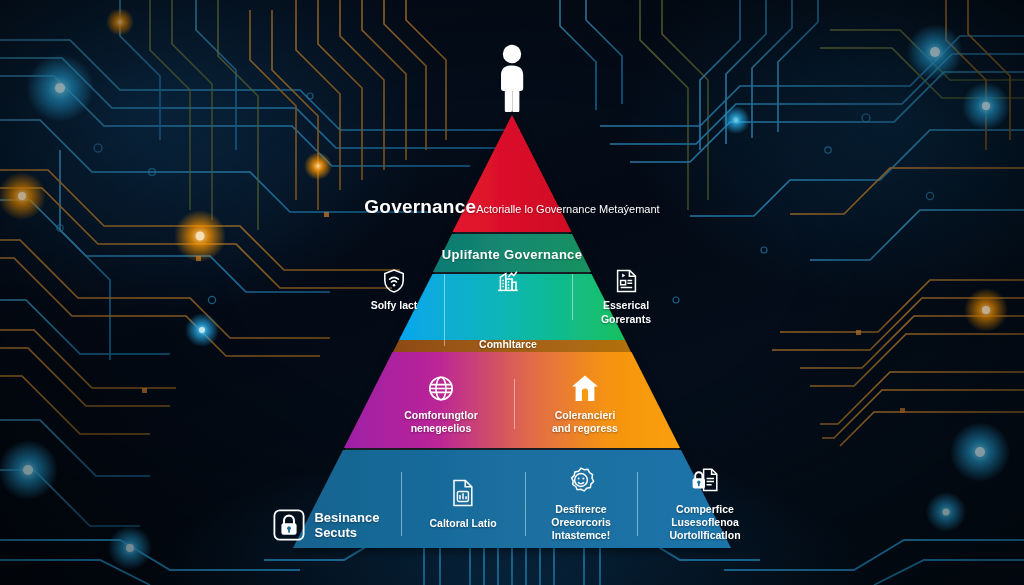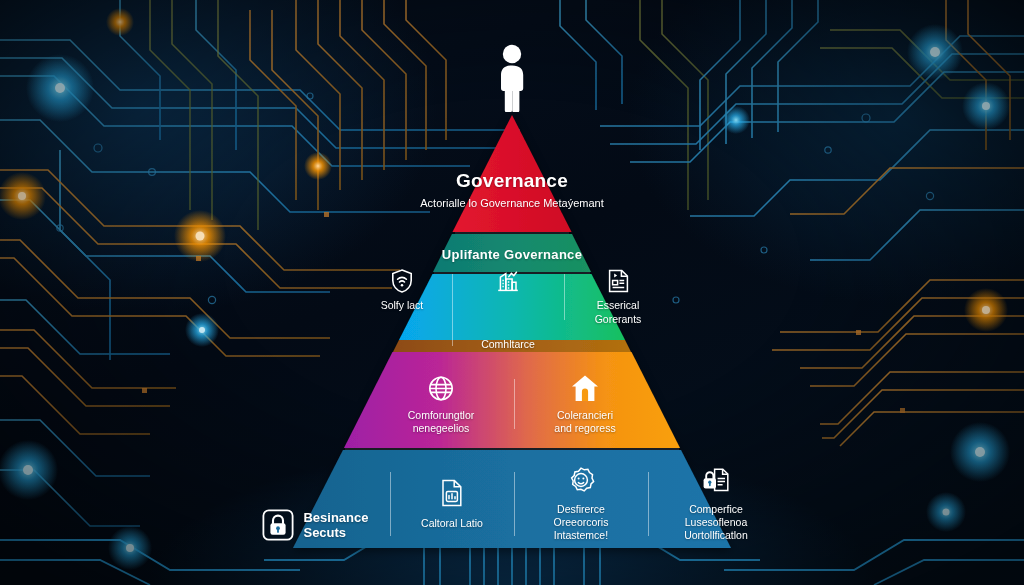--- a/index.html
+++ b/index.html
@@ -54,21 +54,21 @@
   .col{
     display:flex;flex-direction:column;align-items:center;justify-content:flex-start;
     position:relative;
   }
   .col + .col::before{
     content:"";position:absolute;left:0;top:6px;bottom:6px;width:1px;
     background:rgba(255,255,255,.45);
   }
   .col-icon{margin-bottom:5px;line-height:0;}
   .col-label{
-    font-size:10.5px;line-height:1.25;font-weight:normal;
+    font-size:10.5px;line-height:1.25;font-weight:bold;
     text-shadow:0 1px 2px rgba(0,0,0,.35);
     max-width:100px;
   }
   .col-label.bold{font-size:13px;font-weight:bold;line-height:1.2;}
 
   .row-inline{display:flex;align-items:center;gap:8px;}
   .row-inline .col-icon{margin-bottom:0;}
 
   .person{position:absolute;left:497px;top:44px;}
 </style>
@@ -314,21 +314,21 @@
       </g>
     </svg>
 
     <div class="person">
       <svg width="30" height="68" viewBox="0 0 30 68">
         <circle cx="15" cy="10" r="9.2" fill="#ffffff"></circle>
         <path d="M15 21.5c-7.4 0-11 3.4-11 9.6v13.2c0 1.7 1.1 2.6 2.5 2.6h1.3v19.3c0 1.6 1.1 2.6 2.6 2.6h2.1c1.5 0 2.5-1 2.5-2.6V46.9h0.2v19.3c0 1.6 1 2.6 2.5 2.6h2.1c1.5 0 2.6-1 2.6-2.6V46.9h1.3c1.4 0 2.5-0.9 2.5-2.6V31.1c0-6.2-3.6-9.6-11-9.6z" fill="#ffffff"></path>
       </svg>
     </div>
 
-    <div class="band-content" style="top:160px;height:62px;flex-direction:column;align-items:center;">
+    <div class="band-content" style="top:176px;height:62px;flex-direction:row;align-items:center;">
       <div class="apex-title">Governance</div>
       <div class="apex-sub">Actorialle lo Governance Metaýemant</div>
     </div>
 
     <div class="band-content" style="top:236px;height:36px;">
       <div class="strip-title">Uplifante Governance</div>
     </div>
 
     <div class="band-content" style="top:281px;height:58px;">
       <div class="cols" style="gap:0;">
@@ -336,21 +336,21 @@
           <span class="col-icon">
             <svg width="24" height="26" viewBox="0 0 24 26" fill="none" stroke="#fff" stroke-width="1.6">
               <path d="M12 2 L21.2 5.6 V12.4 C21.2 18 17.2 22.3 12 24 C6.8 22.3 2.8 18 2.8 12.4 V5.6 Z"></path>
               <path d="M7.6 11.2a6.3 6.3 0 0 1 8.8 0" stroke-linecap="round"></path>
               <path d="M9.5 14a3.6 3.6 0 0 1 5 0" stroke-linecap="round"></path>
               <circle cx="12" cy="17.2" r="1.25" fill="#fff" stroke="none"></circle>
             </svg>
           </span>
           <span class="col-label">Solfy lact</span>
         </div>
-        <div class="col" style="width:92px;padding:0 10px;gap:39px;">
+        <div class="col" style="width:92px;padding:0 18px;gap:39px;">
           <span class="col-icon">
             <svg width="26" height="26" viewBox="0 0 26 26" fill="none" stroke="#fff" stroke-width="1.5">
               <path d="M3.2 22.4h19.6"></path>
               <path d="M5.4 22.4V9.2l5.4-3.6v16.8"></path>
               <path d="M10.8 22.4V11h6.3v11.4"></path>
               <path d="M17.1 22.4V14.2h3.9v8.2"></path>
               <path d="M7.4 12.6h1.4M7.4 15.6h1.4M7.4 18.6h1.4M12.8 14h1.5M12.8 17h1.5M12.8 20h1.5"></path>
               <path d="M13.8 8.6l2.6-3.2 2.4 2.2 2.6-3.4" stroke-linecap="round"></path>
             </svg>
           </span>
@@ -418,21 +418,21 @@
           <span class="col-icon">
             <svg width="26" height="30" viewBox="0 0 26 30" fill="none" stroke="#fff" stroke-width="1.5">
               <path d="M4 2.6h11.4l6.4 6.2V27.4H4z"></path>
               <path d="M15.2 2.8v6h6.4"></path>
               <rect x="7.4" y="13.4" width="11" height="10" rx="1.4"></rect>
               <path d="M10 20.8v-3.2M13 20.8v-5M16 20.8v-2" stroke-linecap="round"></path>
             </svg>
           </span>
           <span class="col-label" style="white-space:pre-line;margin-top:4px;">Caltoral Latio</span>
         </div>
-        <div class="col" style="width:112px;padding:0 11px;align-self:stretch;justify-content:center;">
+        <div class="col" style="width:112px;padding:0 0;align-self:stretch;justify-content:center;">
           <span class="col-icon">
             <svg width="28" height="28" viewBox="0 0 28 28" fill="none" stroke="#fff" stroke-width="1.5">
               <path d="M14 2.2l3.3 1.6 3.6-.5 1.6 3.3 3 2-.5 3.6 1.6 3.3-2.6 2.5-.7 3.6-3.6.7-2.5 2.6-3.3-1.6-3.6.5-1.6-3.3-3-2 .5-3.6L4.6 12l2.6-2.5.7-3.6 3.6-.7z"></path>
               <circle cx="14" cy="14" r="6.4"></circle>
               <circle cx="11.6" cy="12.6" r="1" fill="#fff" stroke="none"></circle>
               <circle cx="16.4" cy="12.6" r="1" fill="#fff" stroke="none"></circle>
               <path d="M11.4 16.6a4 4 0 0 0 5.2 0" stroke-linecap="round"></path>
             </svg>
           </span>
           <span class="col-label" style="white-space:pre-line;margin-top:4px;">Desfirerce

